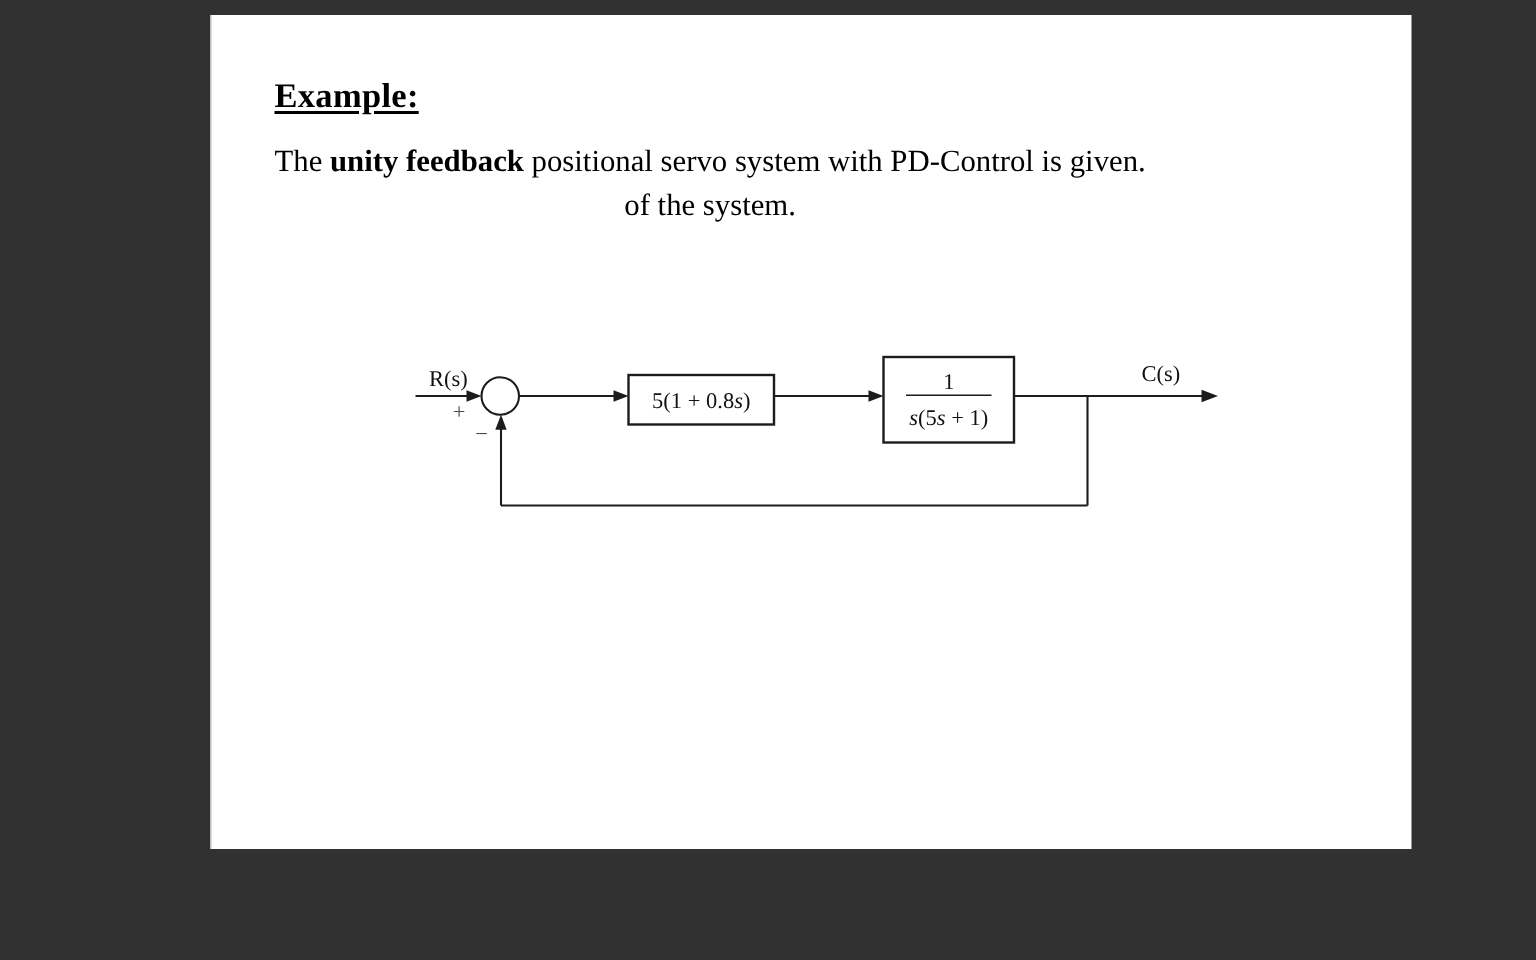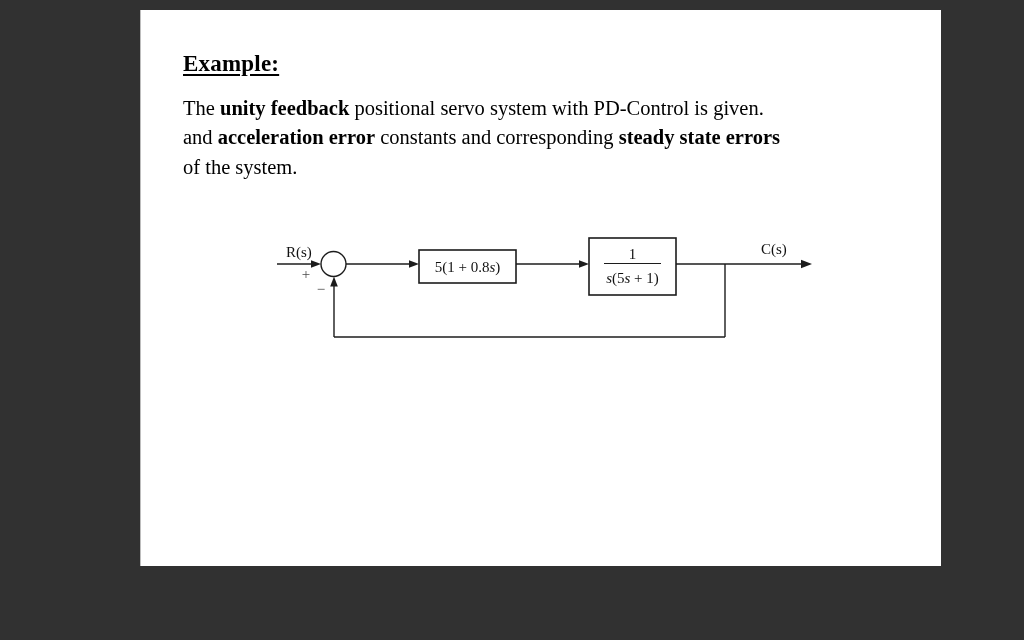--- a/index.html
+++ b/index.html
@@ -27,21 +27,21 @@
   .title {
     position: absolute; left: 42px; top: 41px;
     font-size: 23px; font-weight: bold; color: var(--ink);
     text-decoration: underline;
     text-decoration-thickness: 2px;
     text-underline-offset: 3px;
     letter-spacing: 0.2px;
   }
   .para {
     position: absolute; left: 42px; top: 84px;
-    font-size: 20.5px; line-height: 29.4px; color: var(--ink);
+    font-size: 20.5px; line-height: 29.4px; color: var(--ink); text-align: center;
   }
   .pline { white-space: nowrap; }
   .pline b { font-weight: bold; }
   svg.diagram {
     position: absolute; left: 0; top: 0;
     width: 801px; height: 618px;
   }
   svg .wire { stroke: var(--line); stroke-width: 1.4; fill: none; }
   svg .blk  { stroke: var(--line); stroke-width: 1.6; fill: #ffffff; }
   svg .ah   { fill: var(--line); stroke: none; }
@@ -55,21 +55,20 @@
 </head>
 <body>
 
 <div class="stage">
   <div class="page">
 
     <div class="title">Example:</div>
 
     <div class="para">
       <div class="pline"><span>The </span><b>unity feedback</b><span> positional servo system with PD-Control is given.</span></div>
-      <div class="pline"><span>and </span><b>acceleration error</b><span> constants and corresponding </span><b>steady state errors</b></div>
       <div class="pline"><span>of the system.</span></div>
     </div>
 
     <svg class="diagram" viewBox="0 0 801 618" xmlns="http://www.w3.org/2000/svg">
 
       <text x="145" y="247">R(s)</text>
       <line class="wire" x1="136" y1="254" x2="171" y2="254"></line>
       <polygon class="ah" points="180,254 170,250.2 170,257.8"></polygon>
 
       <circle class="blk" cx="192.5" cy="254" r="12.5" style="stroke-width:1.4"></circle>

